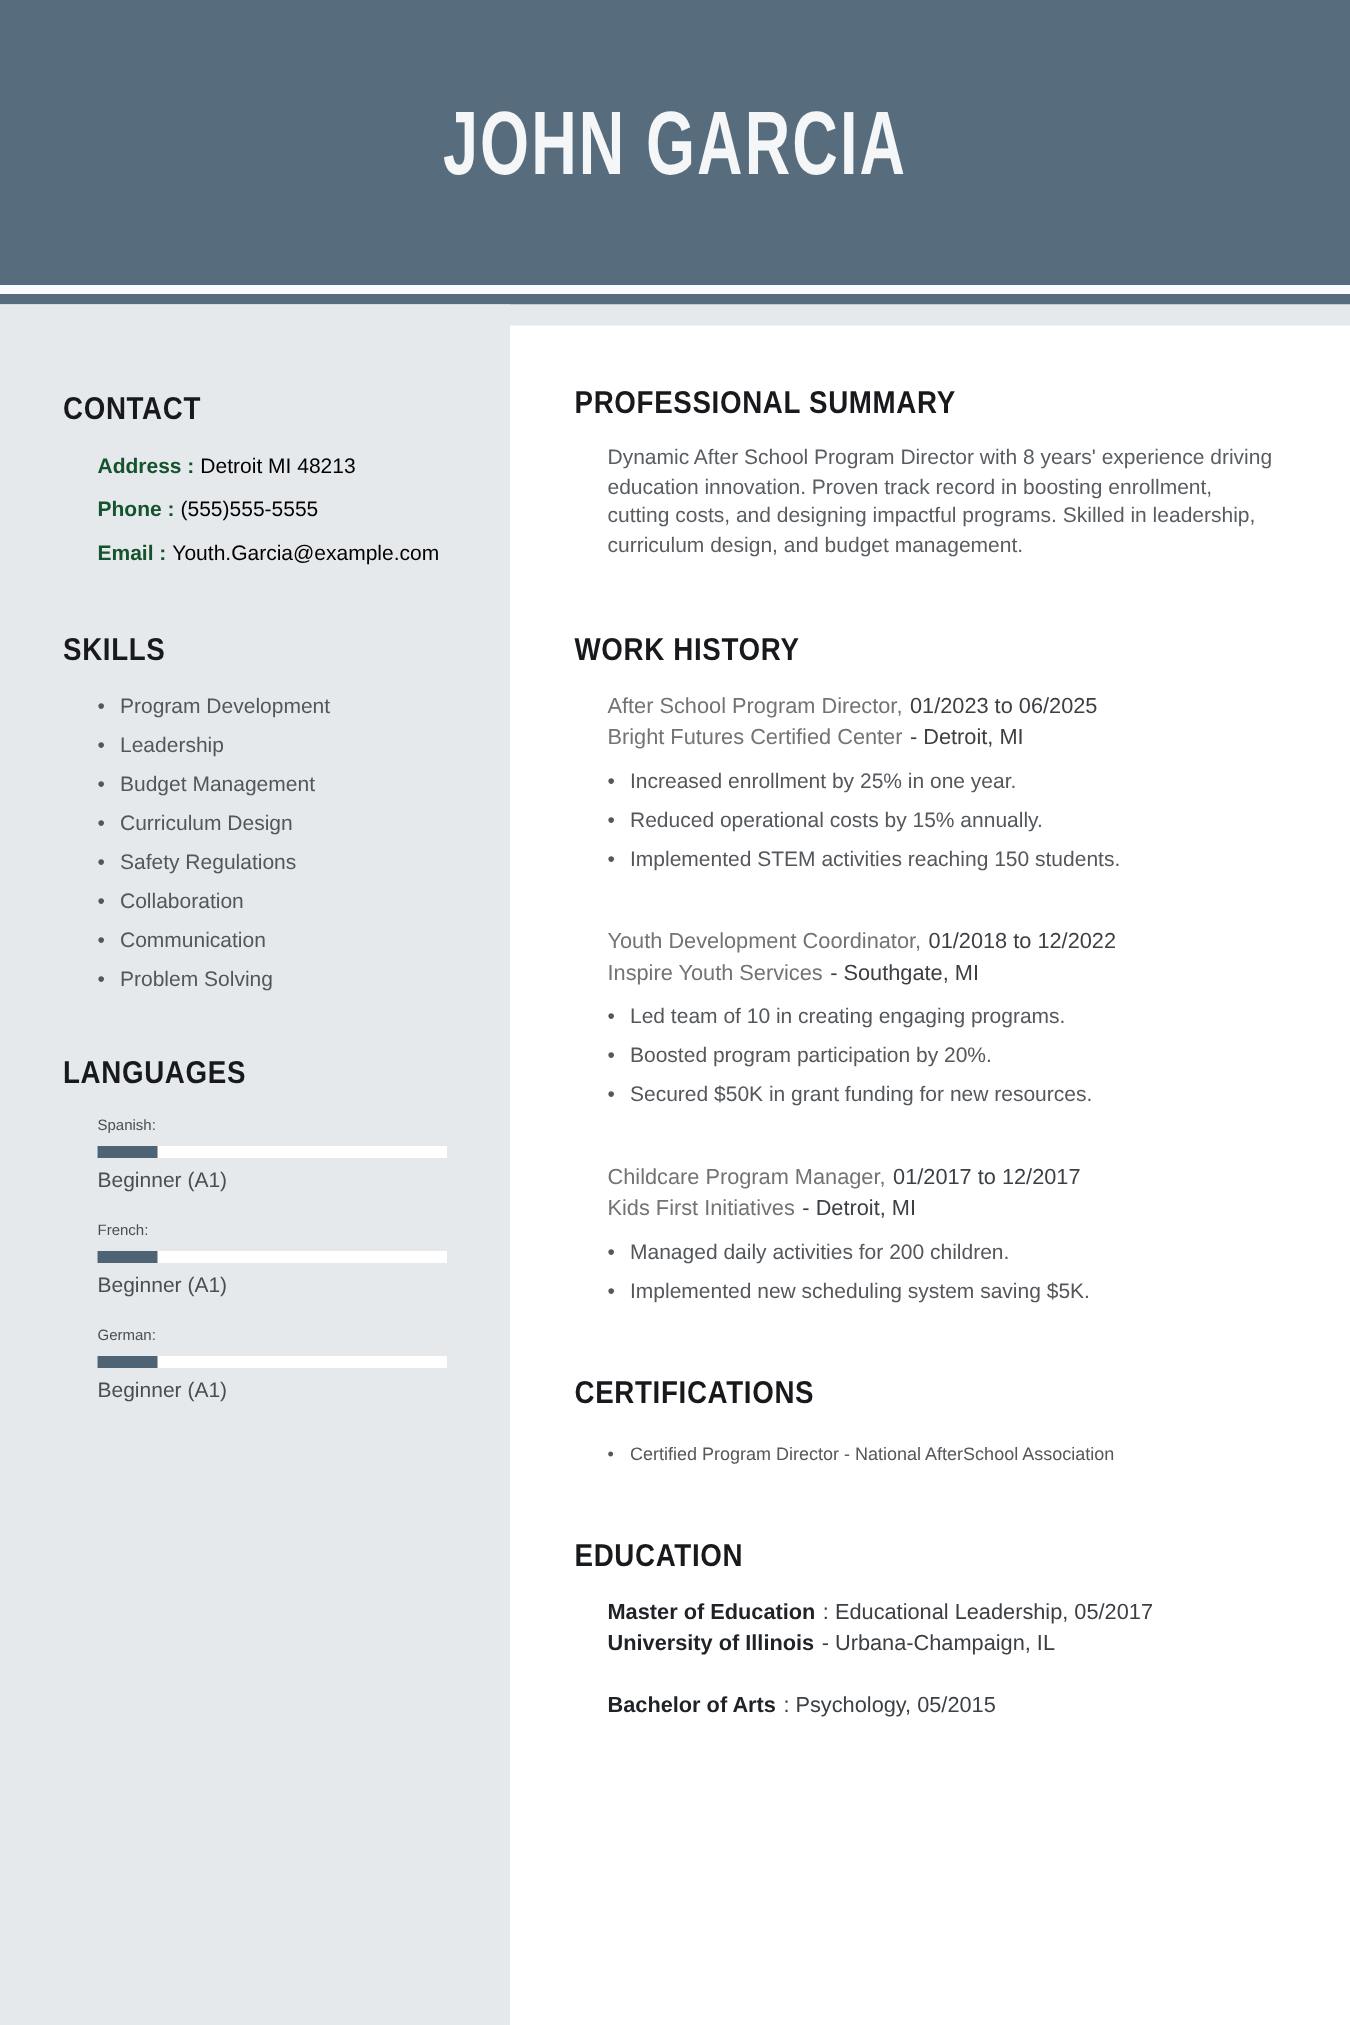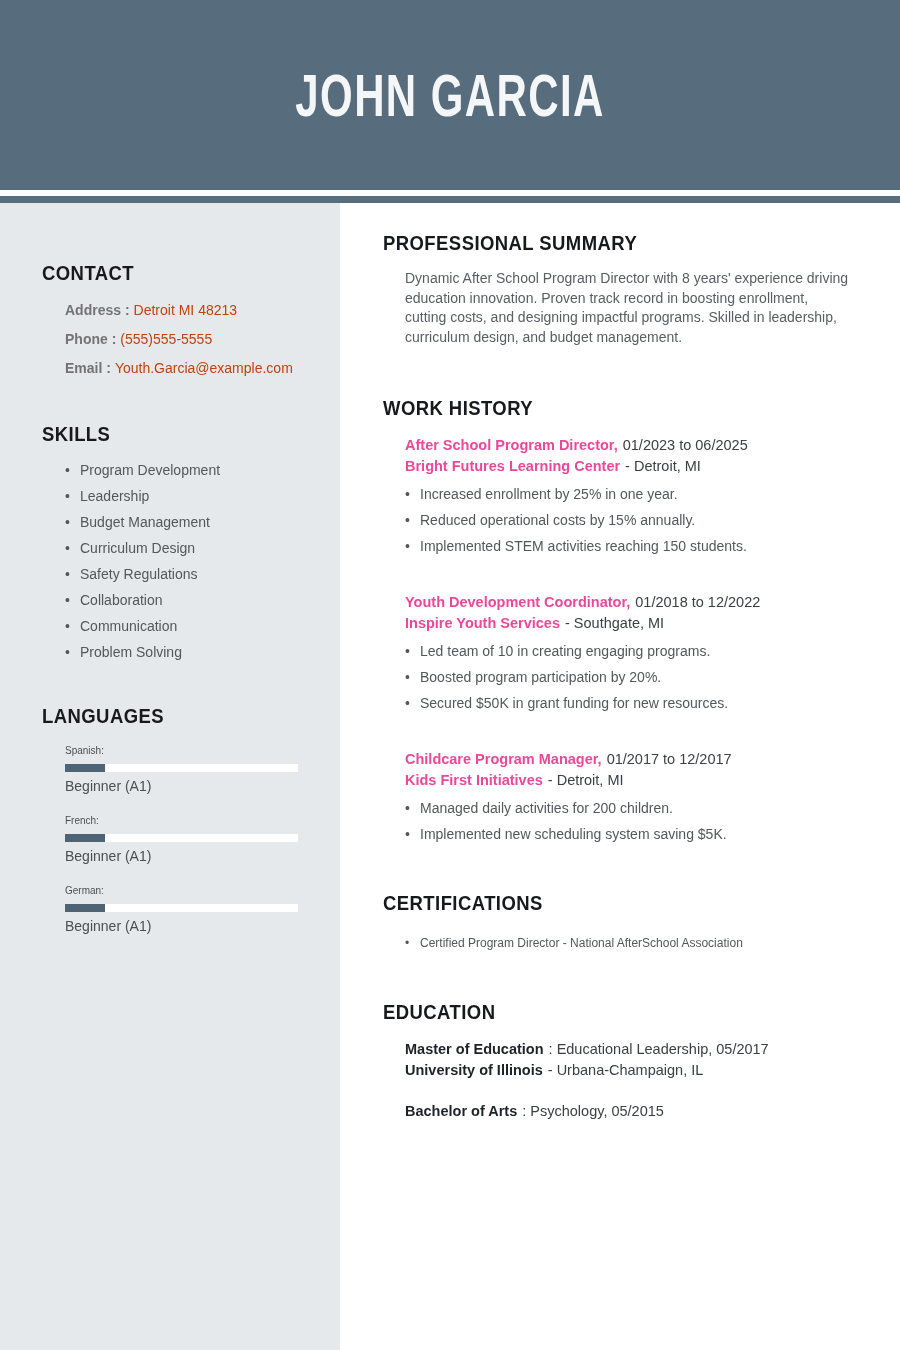--- a/index.html
+++ b/index.html
@@ -44,40 +44,41 @@
   }
   .sidebar {
     width: 340px;
     flex: 0 0 340px;
     padding: 58px 20px 0 42px;
     background: #e6e9ec;
   }
   .main-panel {
     flex: 1;
     background: #ffffff;
-    padding: 28px 48px 0 43px;
+    margin-top: 14px;
+    padding: 40px 48px 0 43px;
   }
 
   
   .sec-heading {
     font-size: 21px;
     font-weight: 700;
     color: #17191c;
     letter-spacing: 0.5px;
     display: inline-block;
     transform: scaleX(0.88);
     transform-origin: left center;
     white-space: nowrap;
   }
 
   
   .contact-list { margin: 16px 0 0 23px; }
   .contact-row { margin-bottom: 10px; font-size: 14px; line-height: 19px; }
-  .contact-label { font-weight: 700; color: #737373; margin-right: 4px; }
-  .contact-value { color: #c2410c; }
+  .contact-label { font-weight: 700; color: #14532d; margin-right: 4px; }
+  .contact-value { color: #000000; }
 
   
   .section-gap { margin-top: 44px; }
   .skill-list { margin: 17px 0 0 23px; list-style: none; }
   .skill-list li {
     font-size: 14px;
     color: #53575b;
     margin-bottom: 11px;
     padding-left: 15px;
     position: relative;
@@ -108,21 +109,21 @@
     margin: 14px 0 0 22px;
     width: 447px;
     font-size: 14px;
     line-height: 19.5px;
     color: #595d61;
   }
 
   .job { margin: 15px 0 0 22px; }
   .job + .job { margin-top: 38px; }
   .job-line { font-size: 14.5px; line-height: 21px; }
-  .job-position, .job-company { font-weight: 700; color: #ec4899; margin-right: 5px; }
+  .job-position, .job-company { font-weight: 400; color: #737373; margin-right: 5px; }
   .job-dates, .job-location { color: #3c4044; }
 
   .bullet-list { list-style: none; margin-top: 10px; }
   .bullet-list li {
     font-size: 14px;
     color: #54575b;
     margin-bottom: 11px;
     padding-left: 15px;
     position: relative;
     line-height: 15px;
@@ -242,21 +243,21 @@
       </div>
 
       <div class="main-heading-gap">
         <div class="sec-heading">WORK HISTORY</div>
 
         <div class="job">
           <div class="job-line">
             <span class="job-position">After School Program Director,</span><span class="job-dates">01/2023 to 06/2025</span>
           </div>
           <div class="job-line">
-            <span class="job-company">Bright Futures Learning Center</span><span class="job-location">- Detroit, MI</span>
+            <span class="job-company">Bright Futures Certified Center</span><span class="job-location">- Detroit, MI</span>
           </div>
           <ul class="bullet-list">
             <li>Increased enrollment by 25% in one year.</li>
             <li>Reduced operational costs by 15% annually.</li>
             <li>Implemented STEM activities reaching 150 students.</li>
           </ul>
         </div>
 
         <div class="job">
           <div class="job-line">

